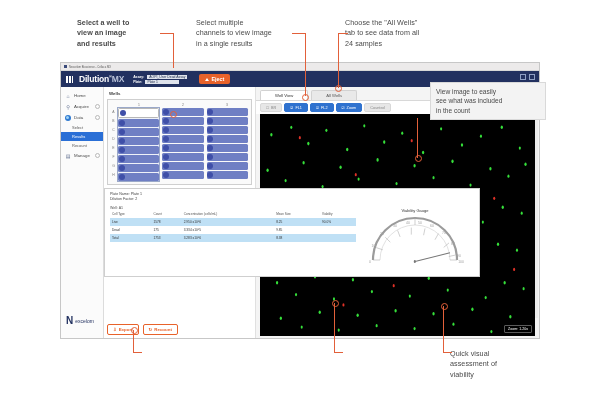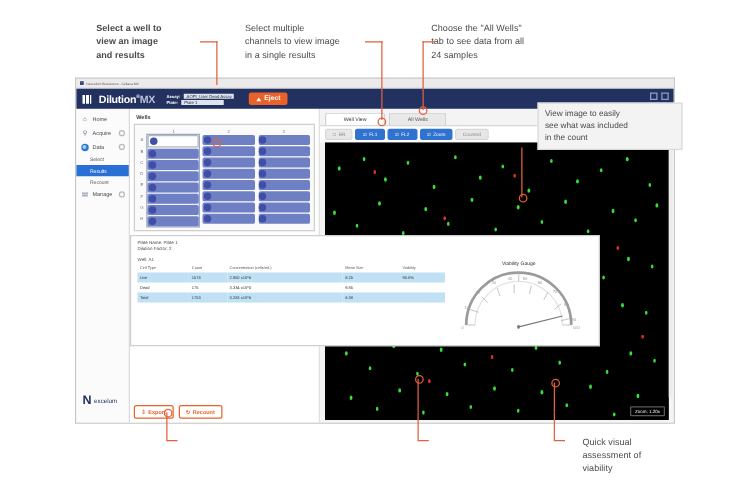--- a/index.html
+++ b/index.html
@@ -155,21 +155,21 @@
   <div class="anno" style="left:77px;top:18px;width:95px;font-weight:bold;">Select a well to
 view an image
 and results</div>
   <div class="anno" style="left:196px;top:18px;width:110px;">Select multiple
 channels to view image
 in a single results</div>
   <div class="anno" style="left:345px;top:18px;width:115px;">Choose the "All Wells"
 tab to see data from all
 24 samples</div>
 
-  <div class="anno" style="left:450px;top:349px;width:75px;margin-left:16px;">Quick visual
+  <div class="anno" style="left:450px;top:349px;width:75px;">Quick visual
 assessment of
 viability</div>
 
   <div class="vline" style="left:173px;top:33px;height:35px;"></div>
   <div class="hline" style="left:160px;top:33px;width:14px;"></div>
 
   <div class="vline" style="left:305px;top:33px;height:63px;"></div>
   <div class="hline" style="left:292px;top:33px;width:14px;"></div>
 
   <div class="vline" style="left:338px;top:33px;height:55px;"></div>

